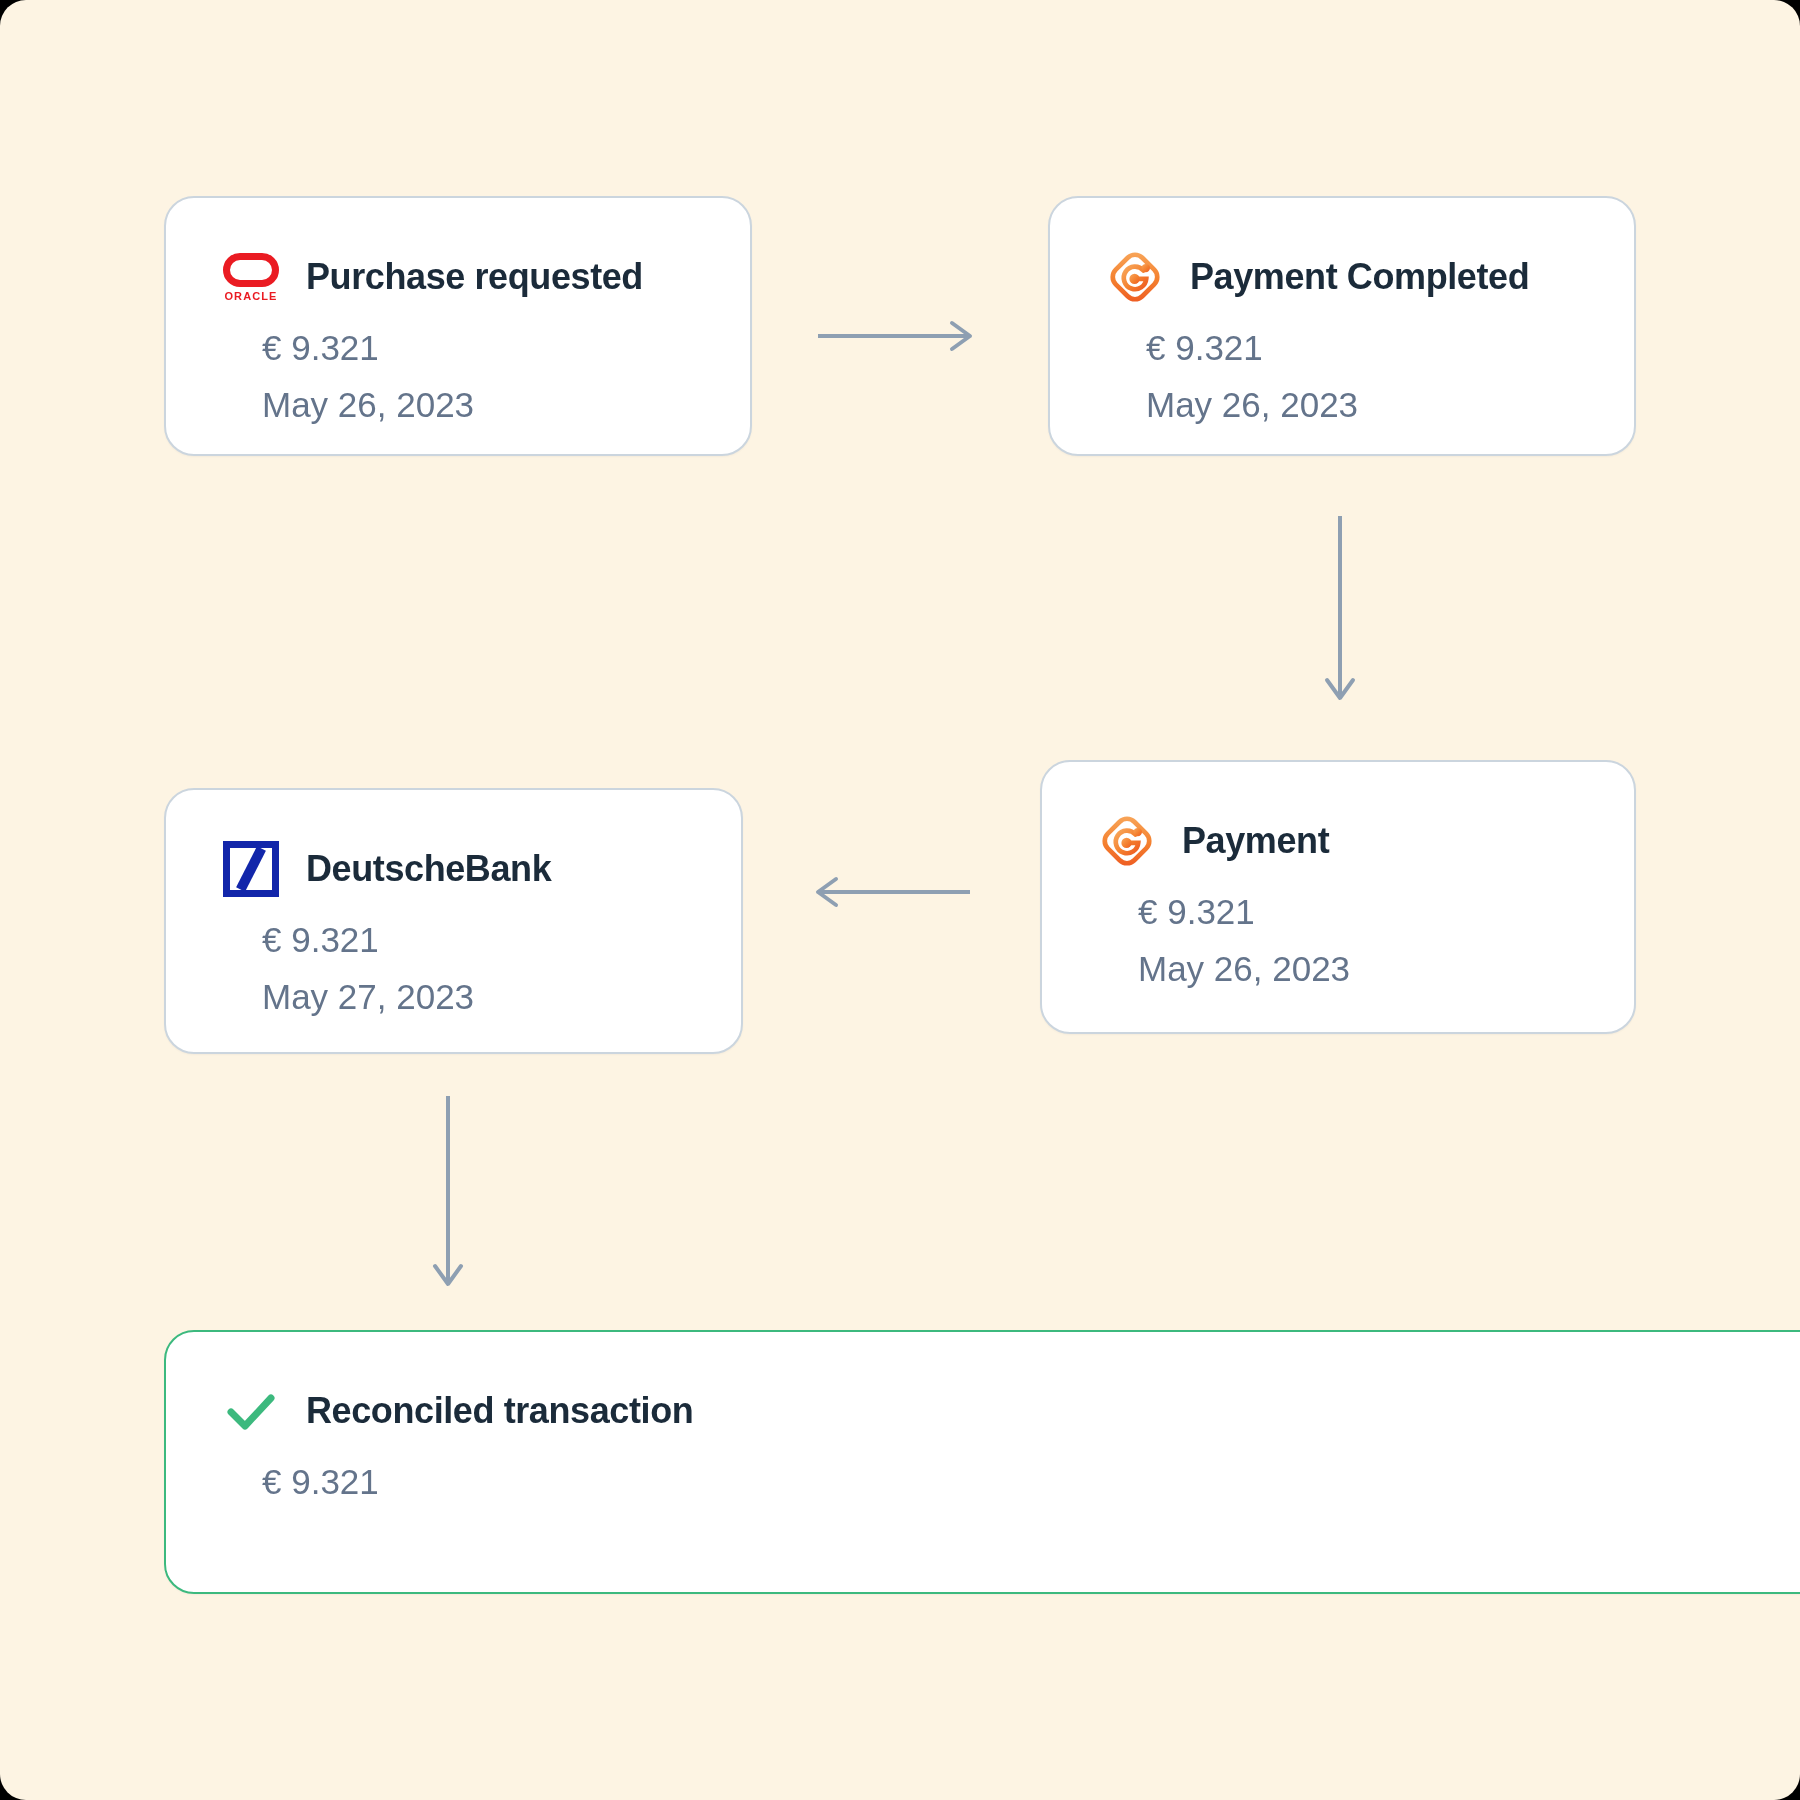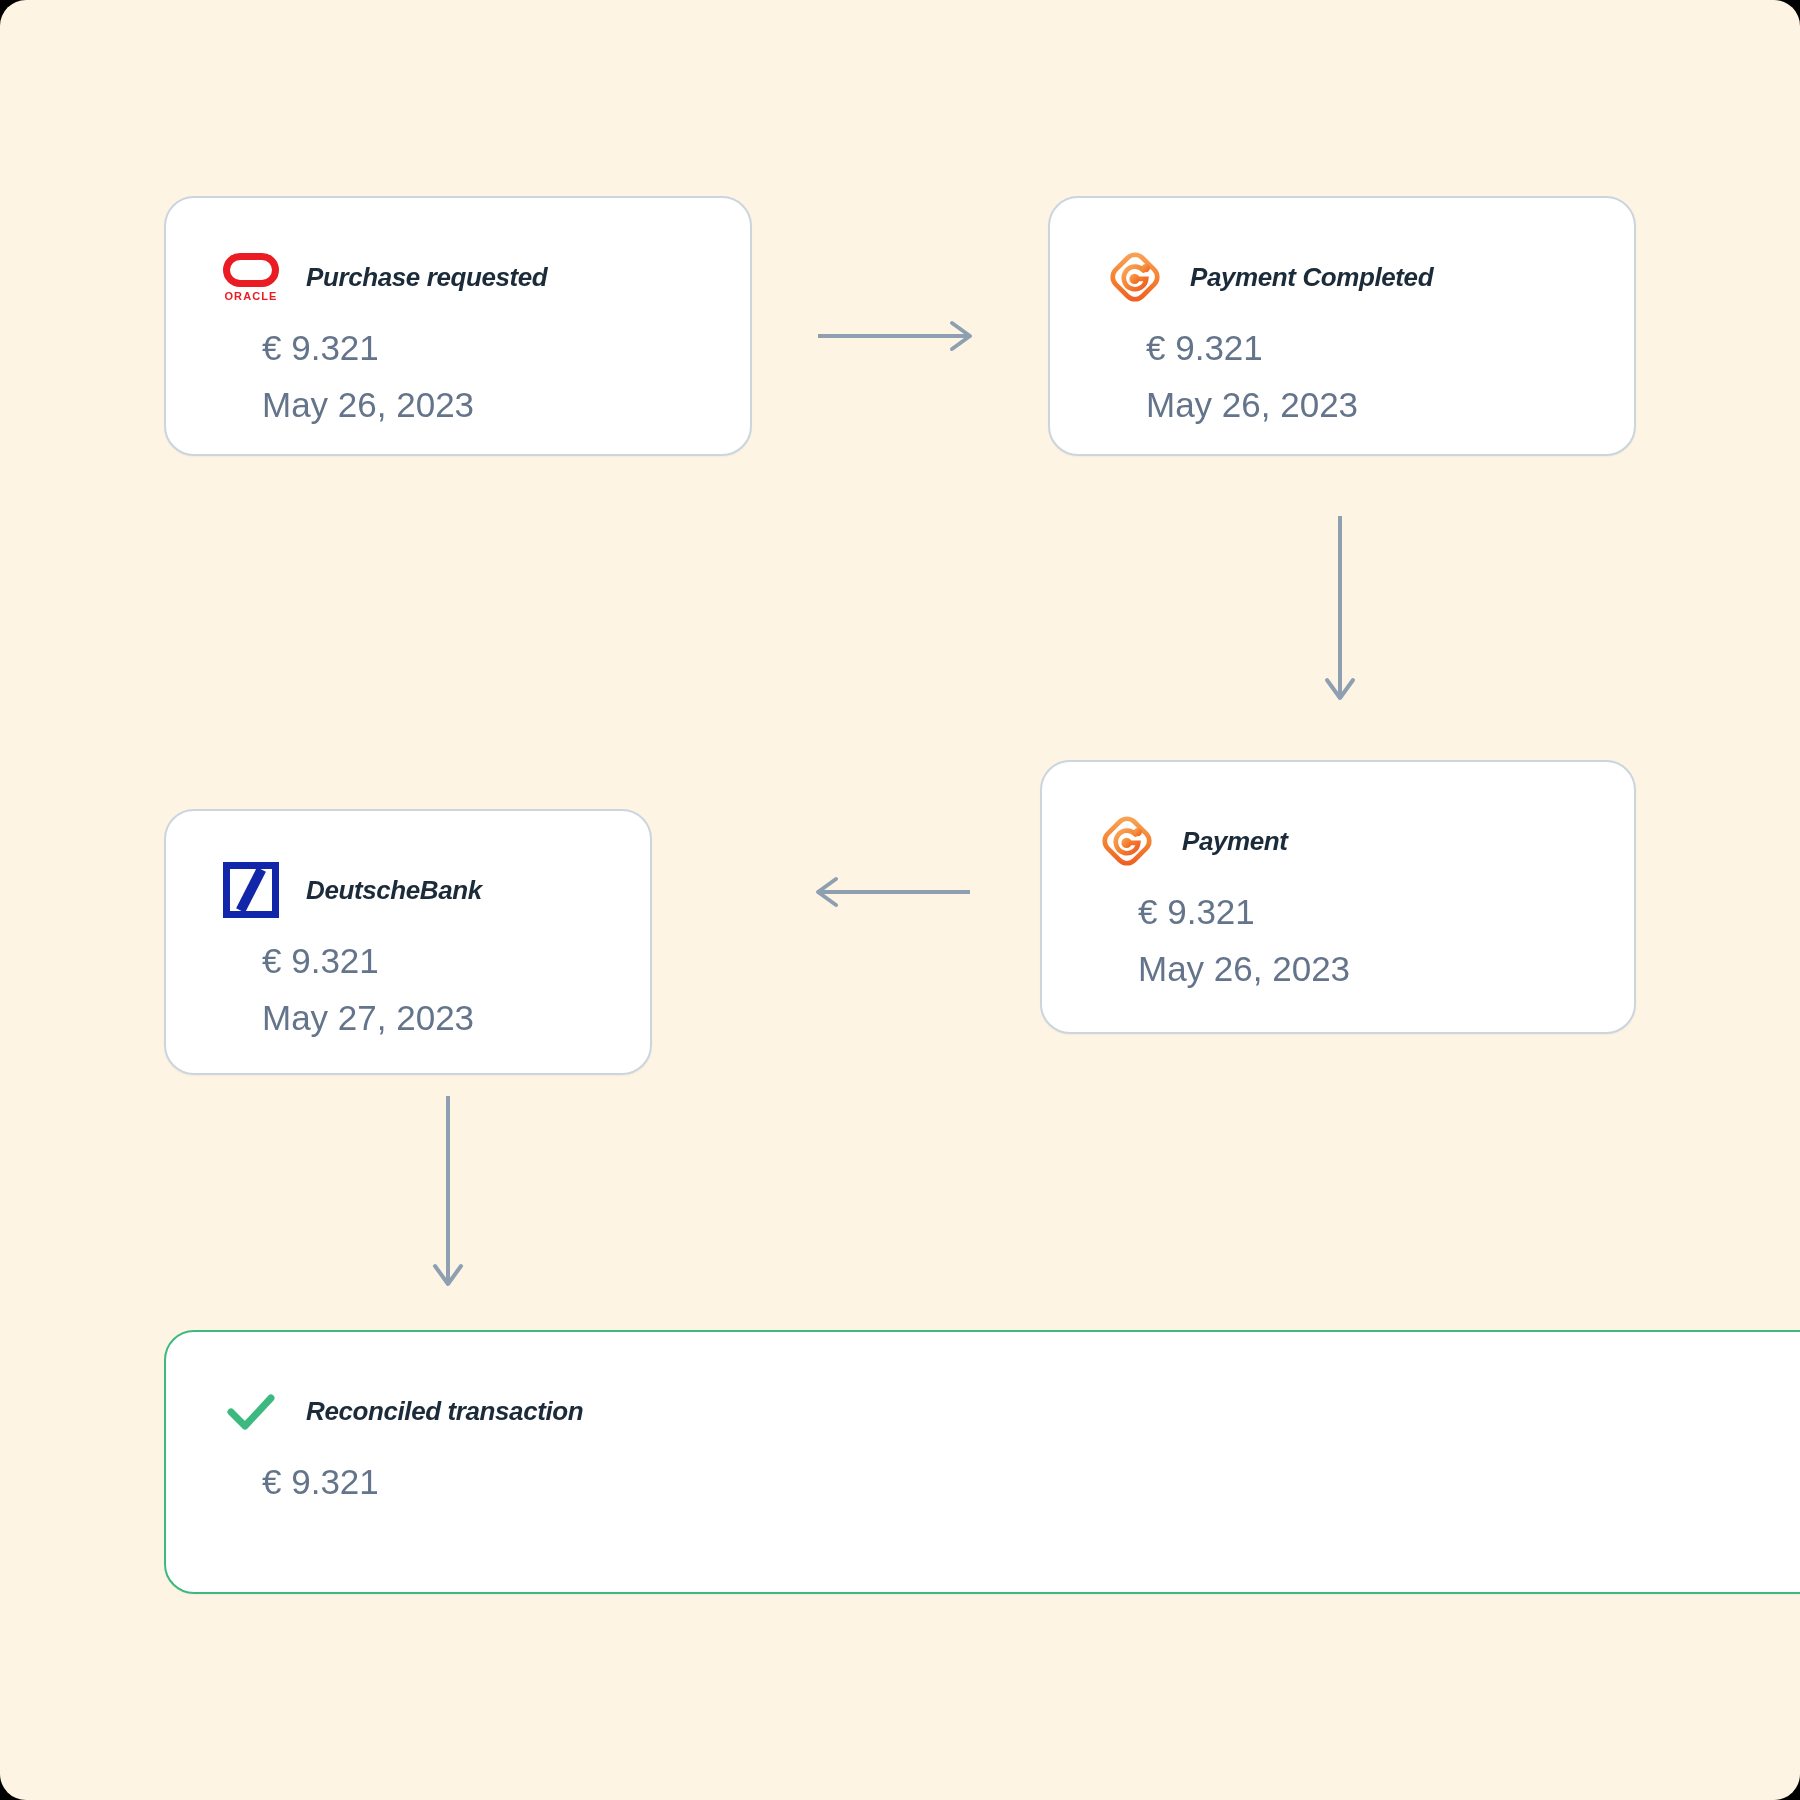--- a/index.html
+++ b/index.html
@@ -46,27 +46,26 @@
   .card-icon {
     width: 62px;
     height: 62px;
     flex: 0 0 62px;
     display: flex;
     align-items: center;
     justify-content: center;
   }
 
   .card-title {
-    font-size: 26px;
+    font-size: 36px;
     font-weight: 700;
     color: #1B2B3A;
     letter-spacing: -0.4px;
     line-height: 1.1;
     white-space: nowrap;
-    font-style: italic;
   }
 
   .card-amount,
   .card-date {
     font-size: 35px;
     font-weight: 400;
     color: #64748B;
     line-height: 1.35;
     white-space: nowrap;
   }
@@ -76,21 +75,21 @@
   .card-body {
     position: absolute;
     left: 54px;
     top: 48px;
   }
   .card-textblock { margin-left: 42px; }
 
   
   #card-purchase   { left: 164px;  top: 196px;  width: 588px;  height: 260px; }
   #card-payment    { left: 1048px; top: 196px;  width: 588px;  height: 260px; }
-  #card-bank       { left: 164px;  top: 809px;  width: 488px;  height: 266px; }
+  #card-bank       { left: 164px;  top: 788px;  width: 579px;  height: 266px; }
   #card-payout     { left: 1040px; top: 760px;  width: 596px;  height: 274px; }
   #card-reconciled { left: 164px;  top: 1330px; width: 1673px; height: 264px; }
 
   
   .arrow {
     position: absolute;
     color: #8E9FB2;
   }
 
   #arrow-purchase-to-payment { left: 818px;  top: 316px;  width: 160px; height: 40px; }

